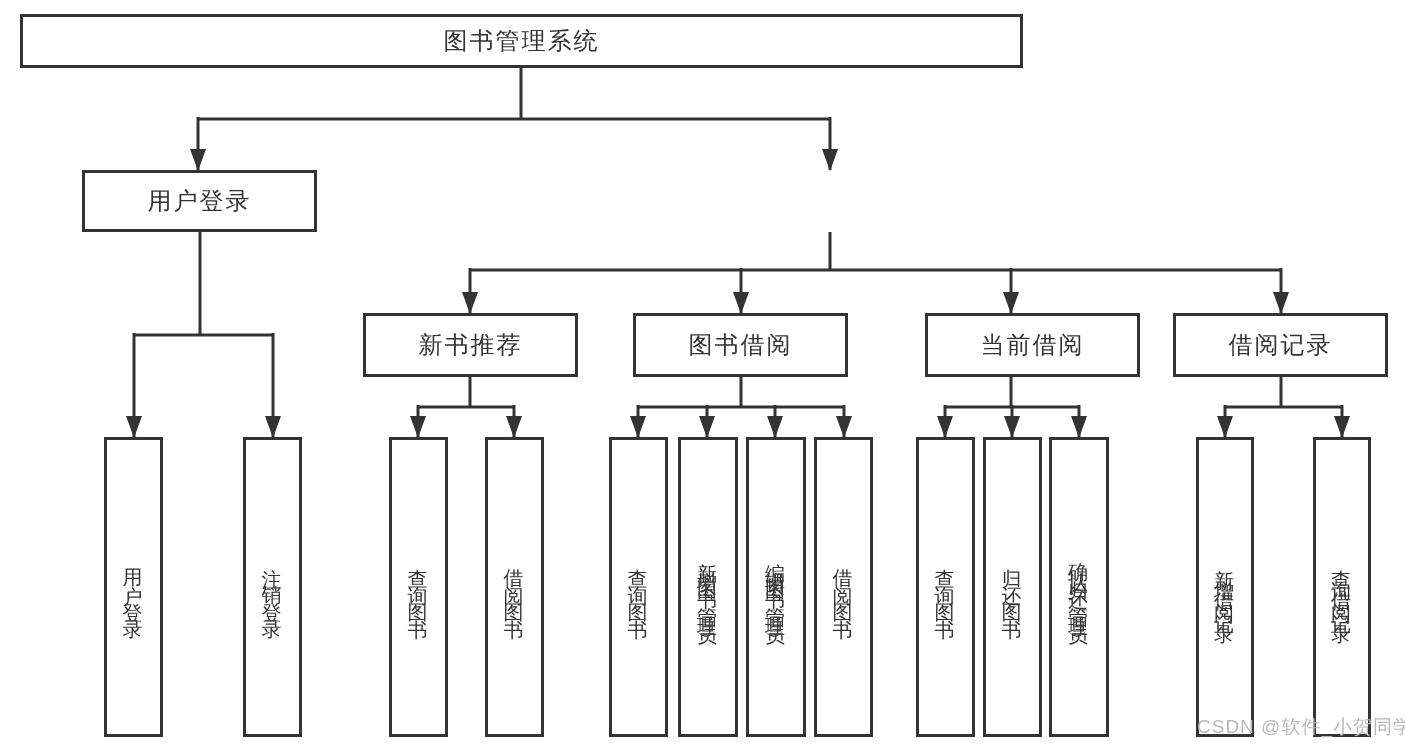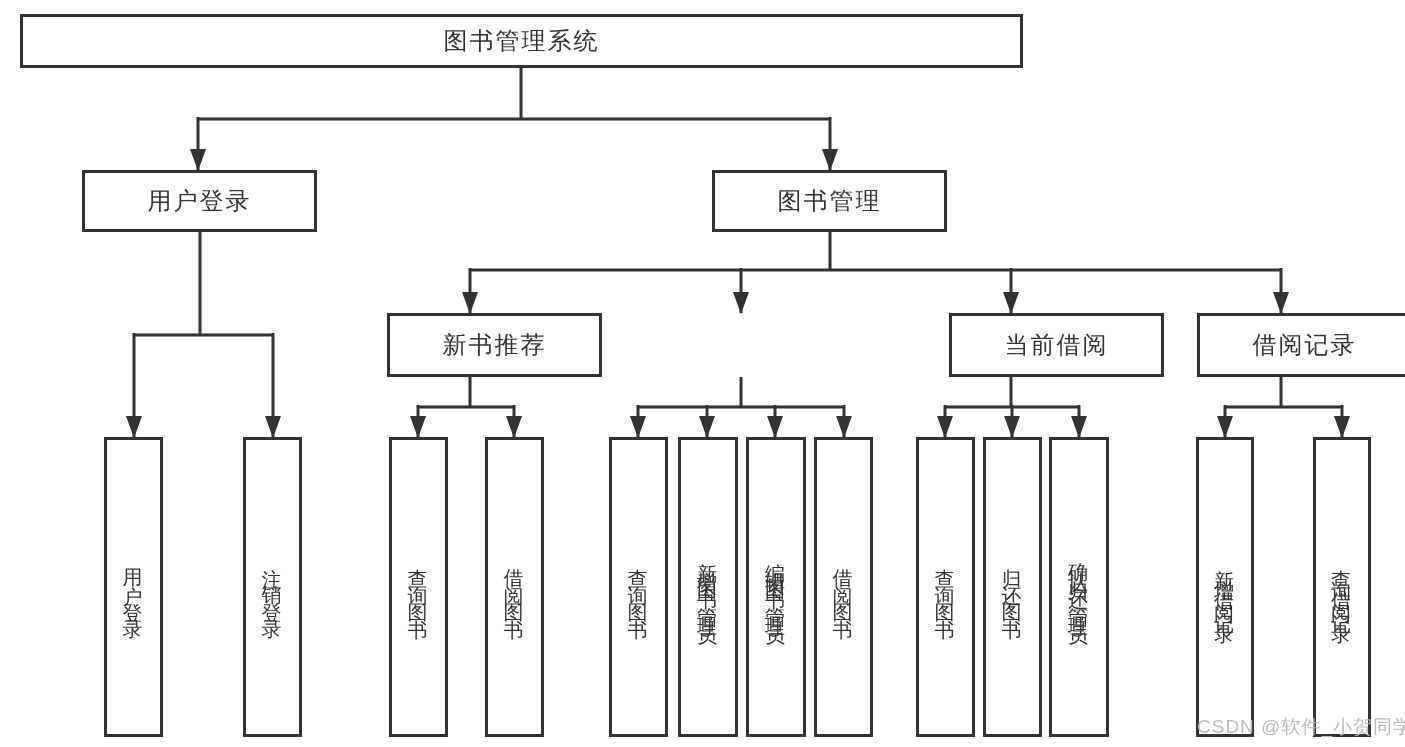--- a/index.html
+++ b/index.html
@@ -49,21 +49,21 @@
   }
   .leaf.v4 span { letter-spacing: 0.85em; }
   .leaf.v6 span { letter-spacing: 0.55em; }
   .leaf.v9 span { letter-spacing: 0.45em; }
   
   #node-root   { left: 20px;  top: 14px;  width: 1003px; height: 54px; }
   
   #node-login  { left: 82px;  top: 170px; width: 235px; height: 62px; }
   #node-mgmt   { left: 712px; top: 170px; width: 235px; height: 62px; }
   
-  .l3 { top: 313px; width: 215px; height: 64px; margin-left: 24px; }
+  .l3 { top: 313px; width: 215px; height: 64px; }
   #node-recommend { left: 363px; }
   #node-borrow    { left: 633px; }
   #node-current   { left: 925px; }
   #node-records   { left: 1173px; justify-content: center; }
   
   #leaf-login-1   { left: 104px; }
   #leaf-login-2   { left: 243px; }
   #leaf-rec-1     { left: 389px; }
   #leaf-rec-2     { left: 485px; }
   #leaf-bor-1     { left: 609px; }
@@ -145,27 +145,27 @@
     </g>
   </svg>
 
   <div class="box" id="node-root">
     <span>图书管理系统</span>
   </div>
 
   <div class="box" id="node-login">
     <span>用户登录</span>
   </div>
-  <div class="box" id="node-mgmt">
-    <span>图书管理</span>
-  </div>
 
   <div class="box l3" id="node-recommend">
     <span>新书推荐</span>
   </div>
+  <div class="box l3" id="node-borrow">
+    <span>图书借阅</span>
+  </div>
   <div class="box l3" id="node-current">
     <span>当前借阅</span>
   </div>
   <div class="box l3" id="node-records">
     <span>借阅记录</span>
   </div>
 
   <div class="leaf v4" id="leaf-login-1">
     <span>用户登录</span>
   </div>

